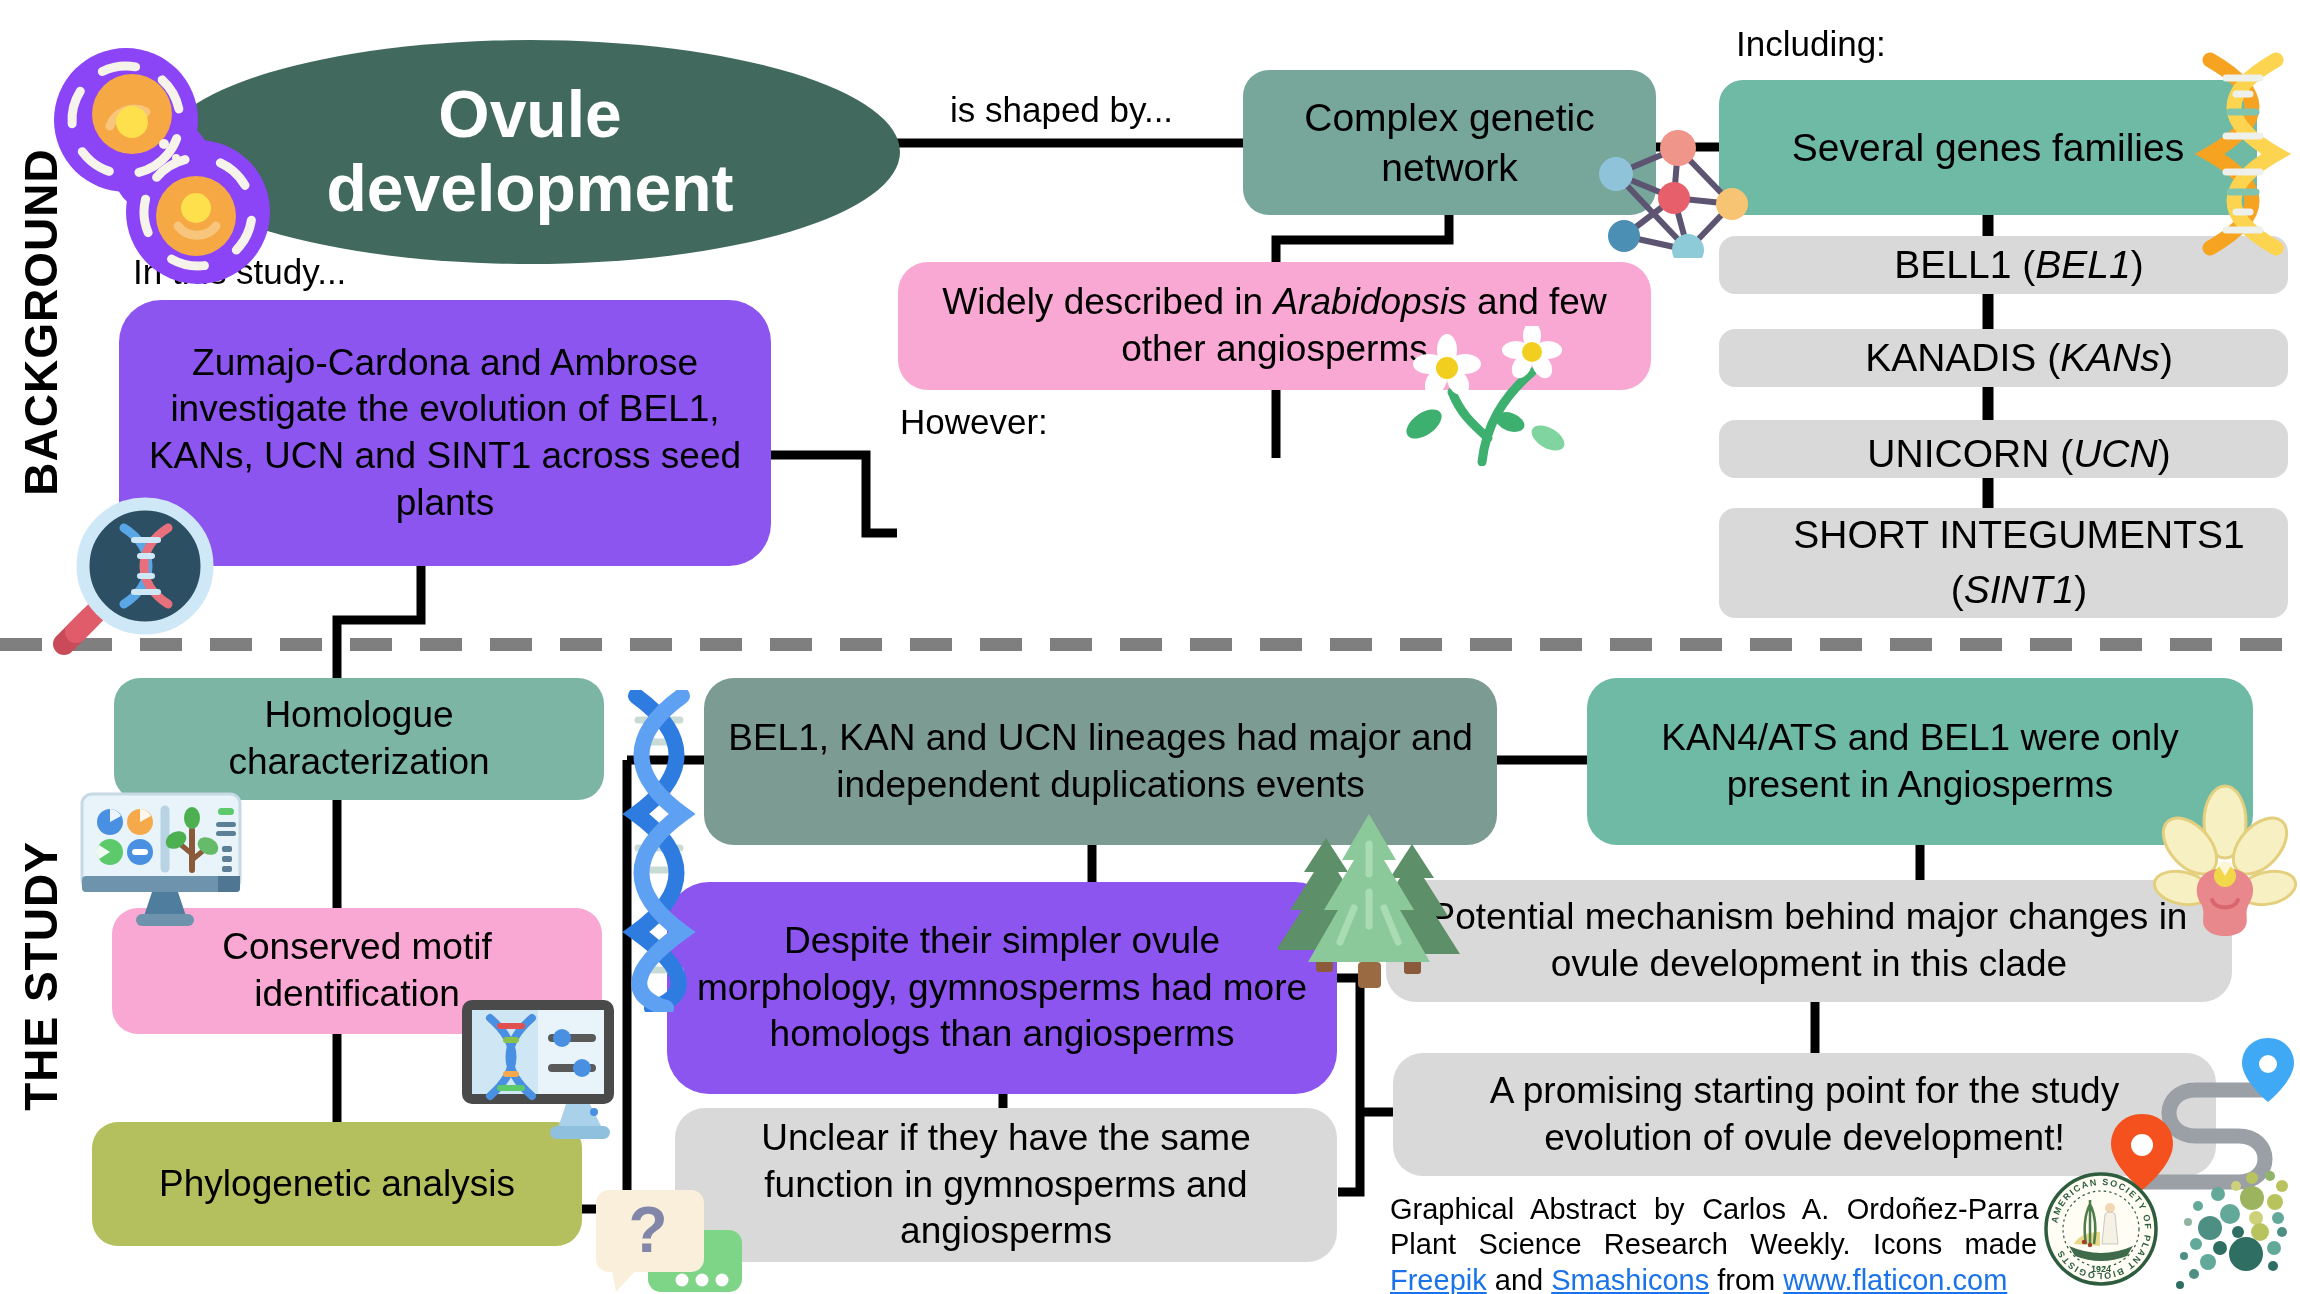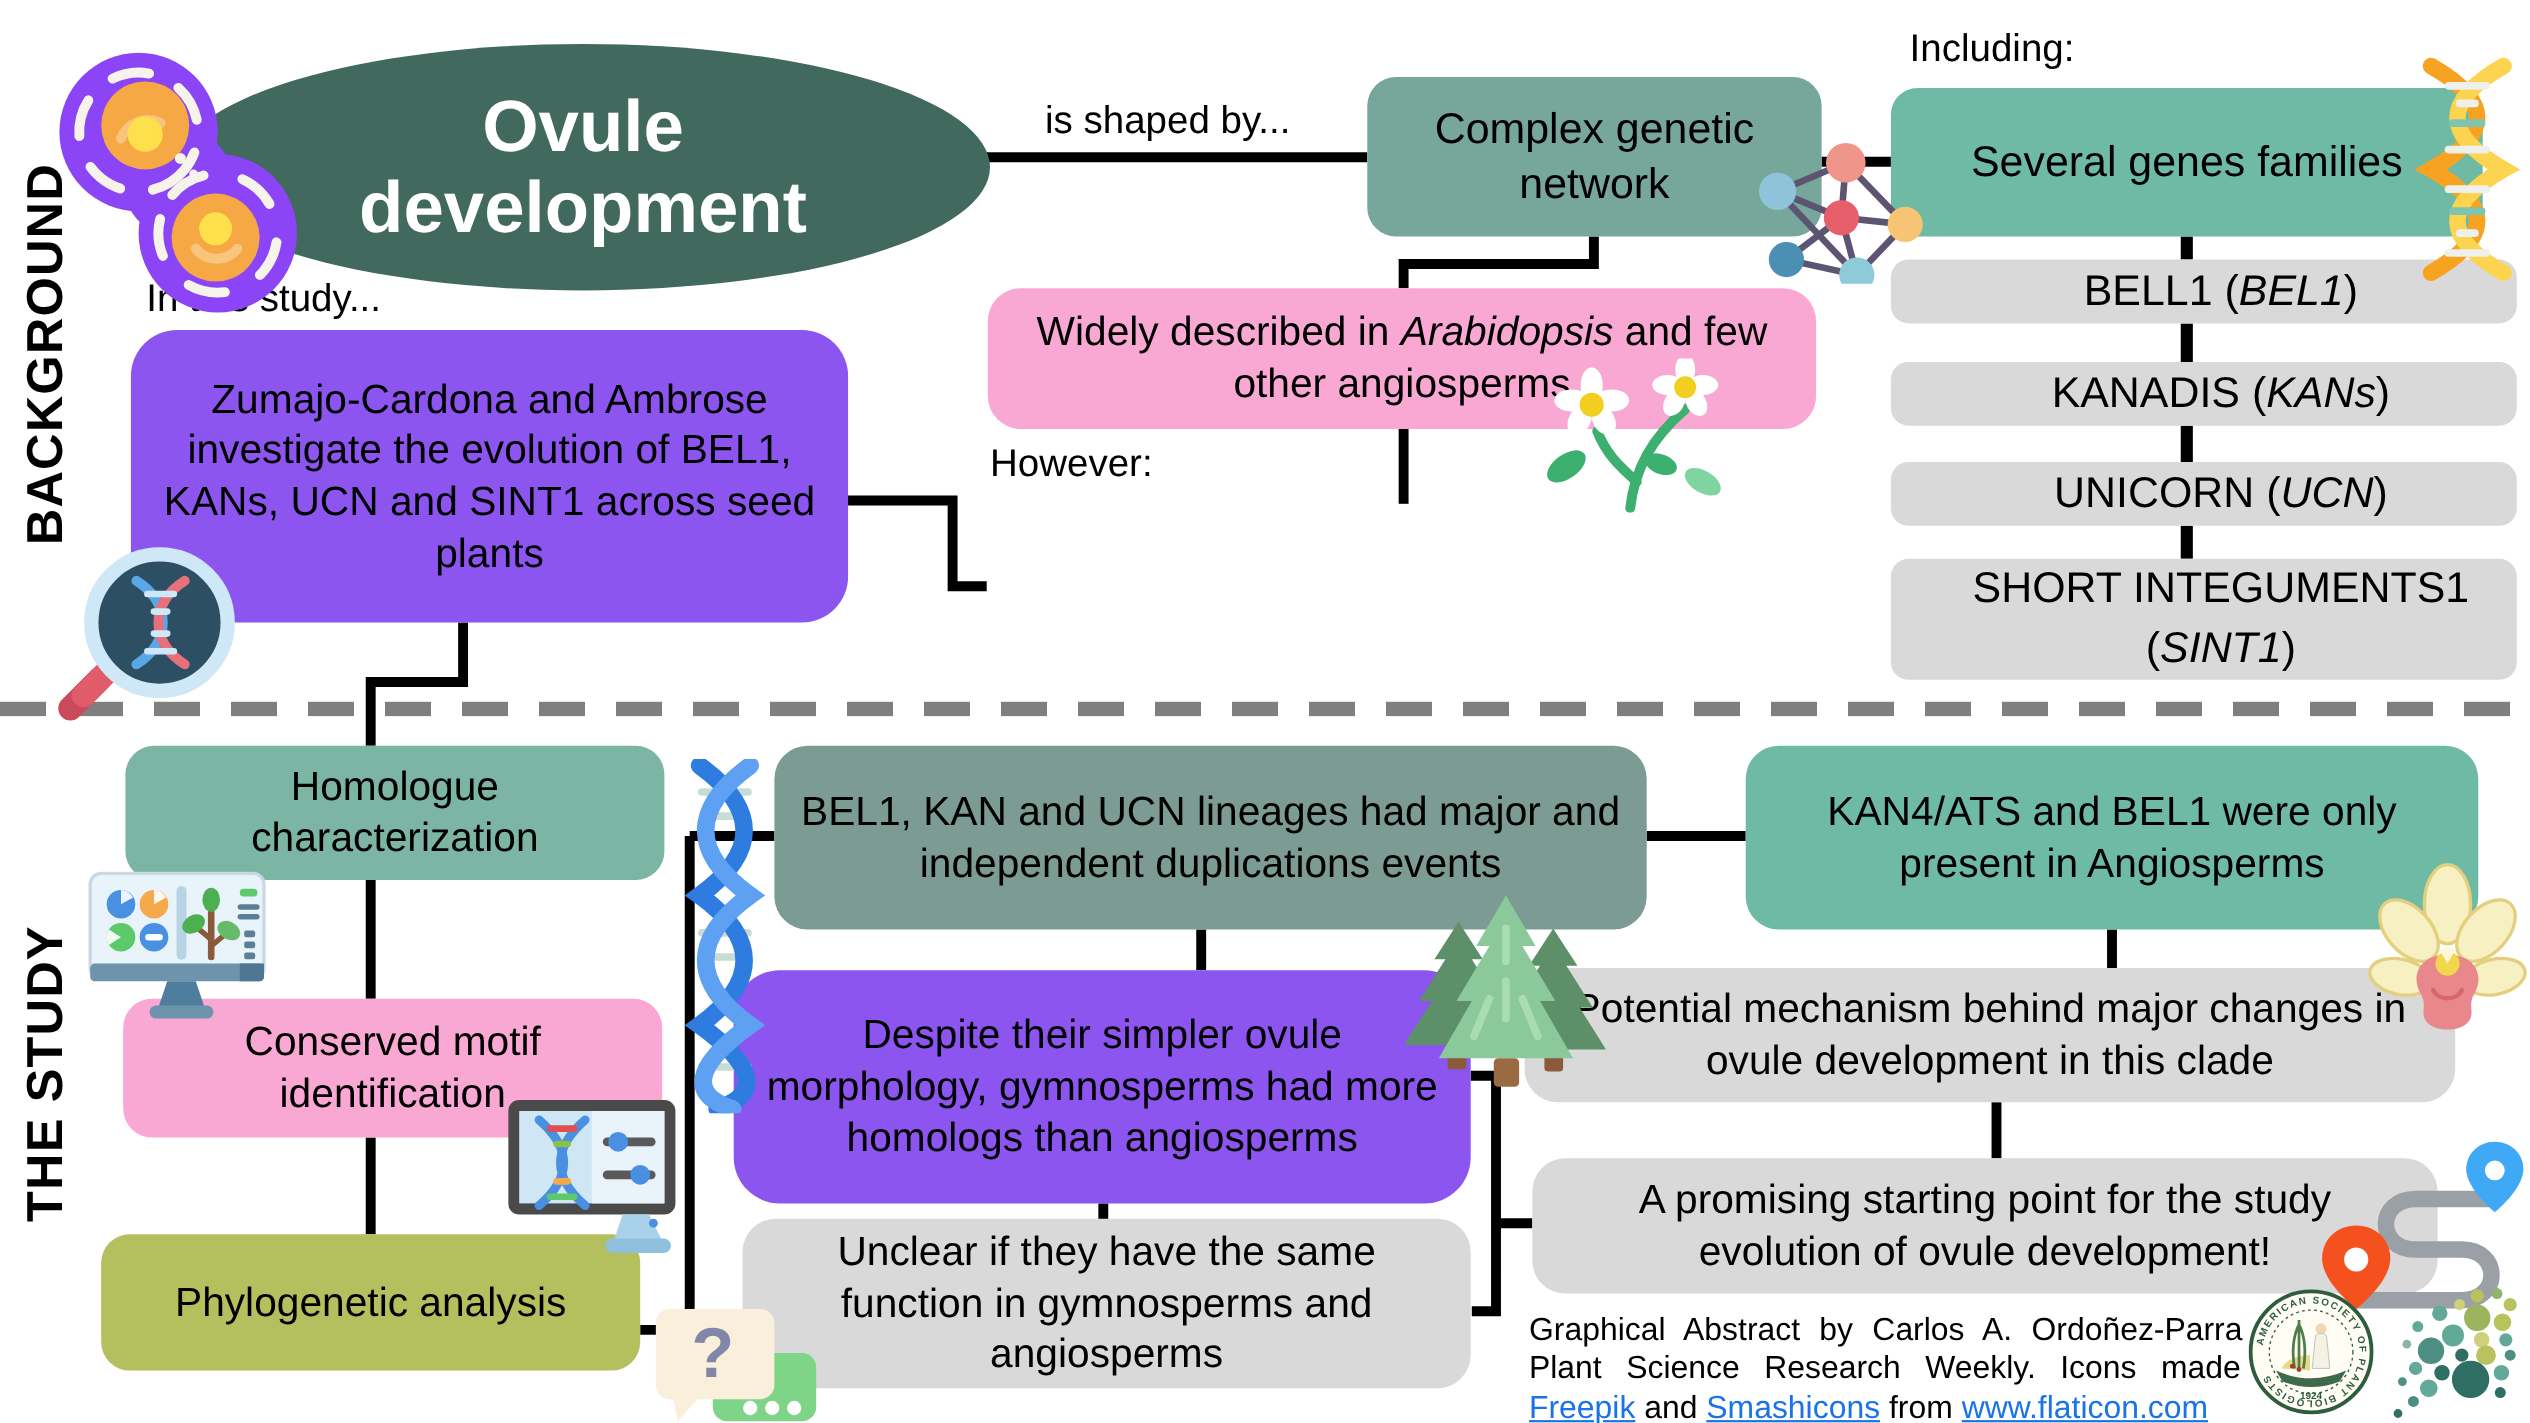--- a/index.html
+++ b/index.html
@@ -85,21 +85,21 @@
   <div class="gene" style="top:236px;height:58px;">
     <span>BELL1 (</span>
       <span class="it">BEL1</span>
       <span>)</span>
   </div>
   <div class="gene" style="top:329px;height:58px;">
     <span>KANADIS (</span>
       <span class="it">KANs</span>
       <span>)</span>
   </div>
-  <div class="gene" style="top:420px;height:58px;">
+  <div class="gene" style="top:420px;height:58px;align-items:flex-end;">
     <span>UNICORN (</span>
       <span class="it">UCN</span>
       <span>)</span>
   </div>
   <div class="gene" style="top:508px;height:110px;">
     <span style="width:100%;">SHORT INTEGUMENTS1</span>
     <span style="width:100%;"><span>(</span><span class="it">SINT1</span><span>)</span></span>
   </div>
 
   <div class="box purple r42" style="left:100px;top:300px;width:652px;height:266px;margin-left:19px;">

